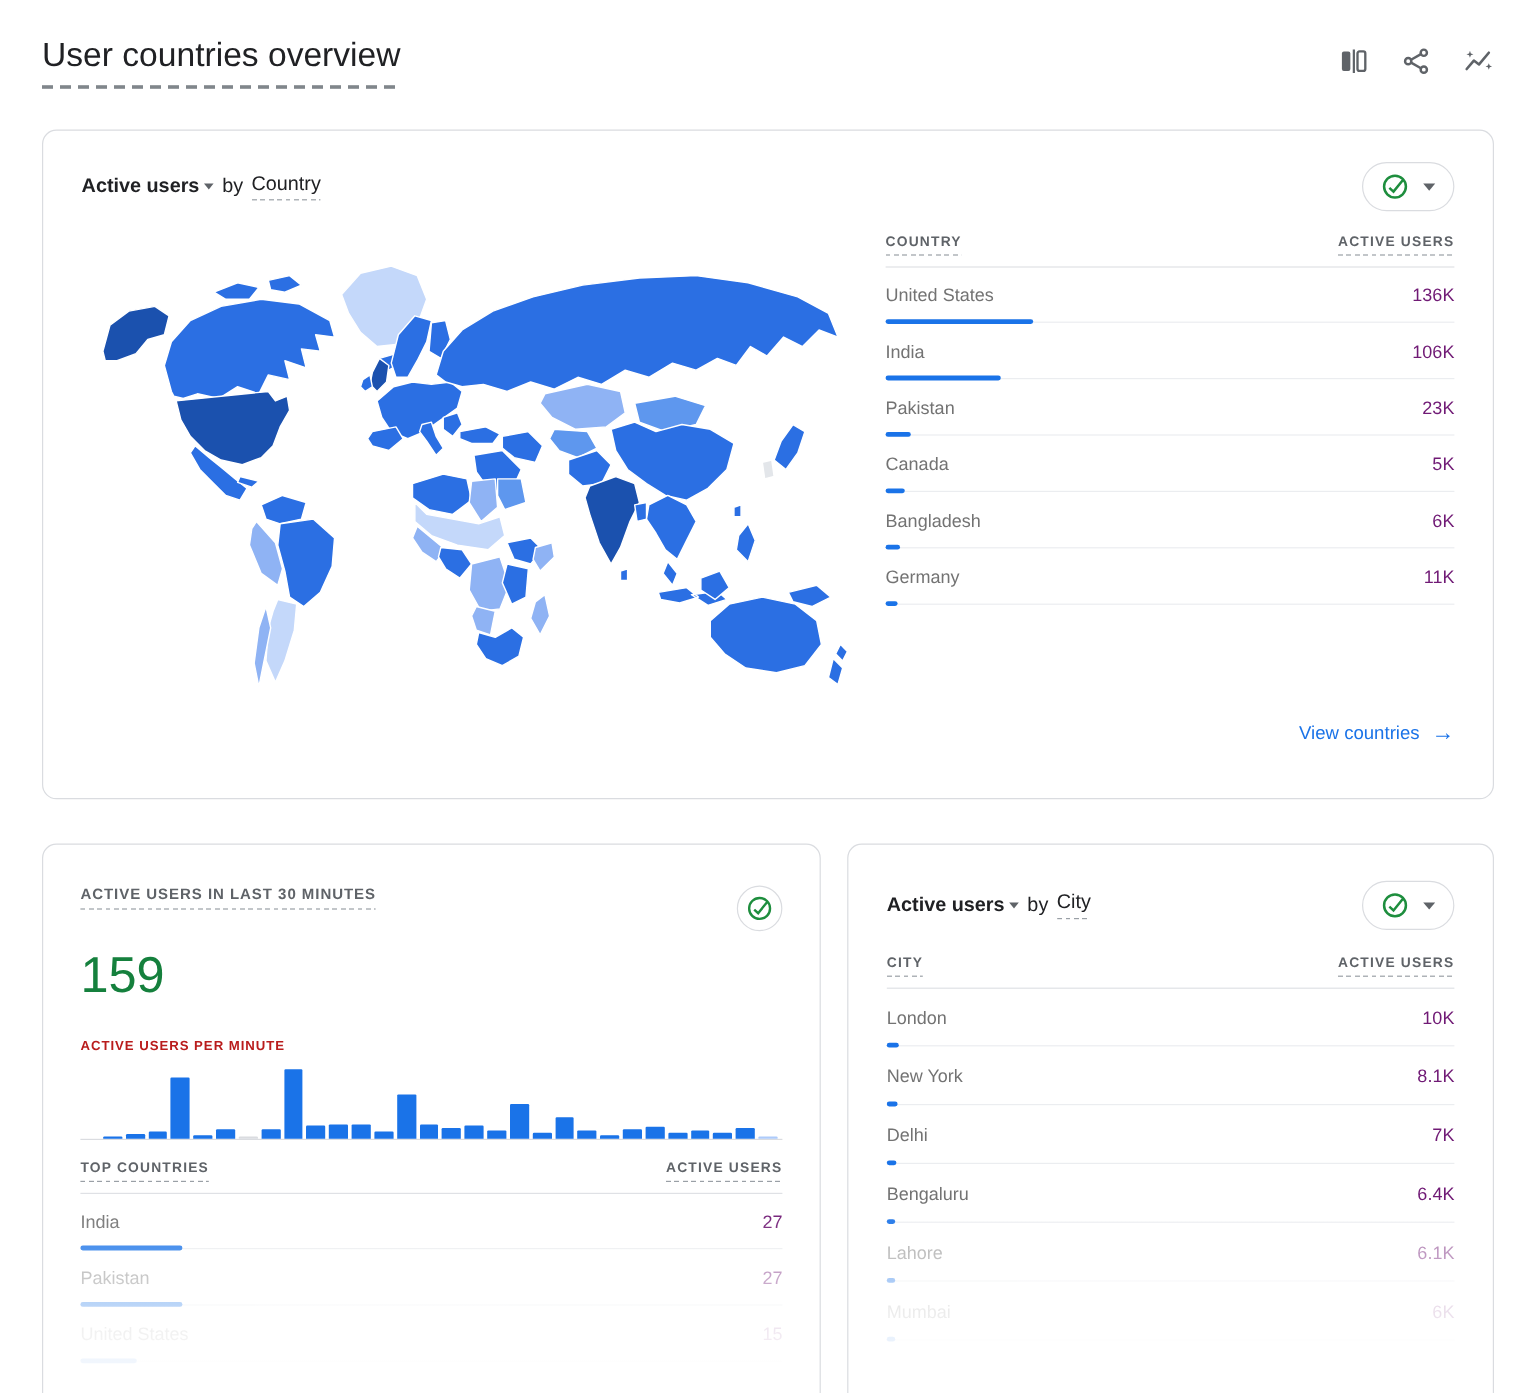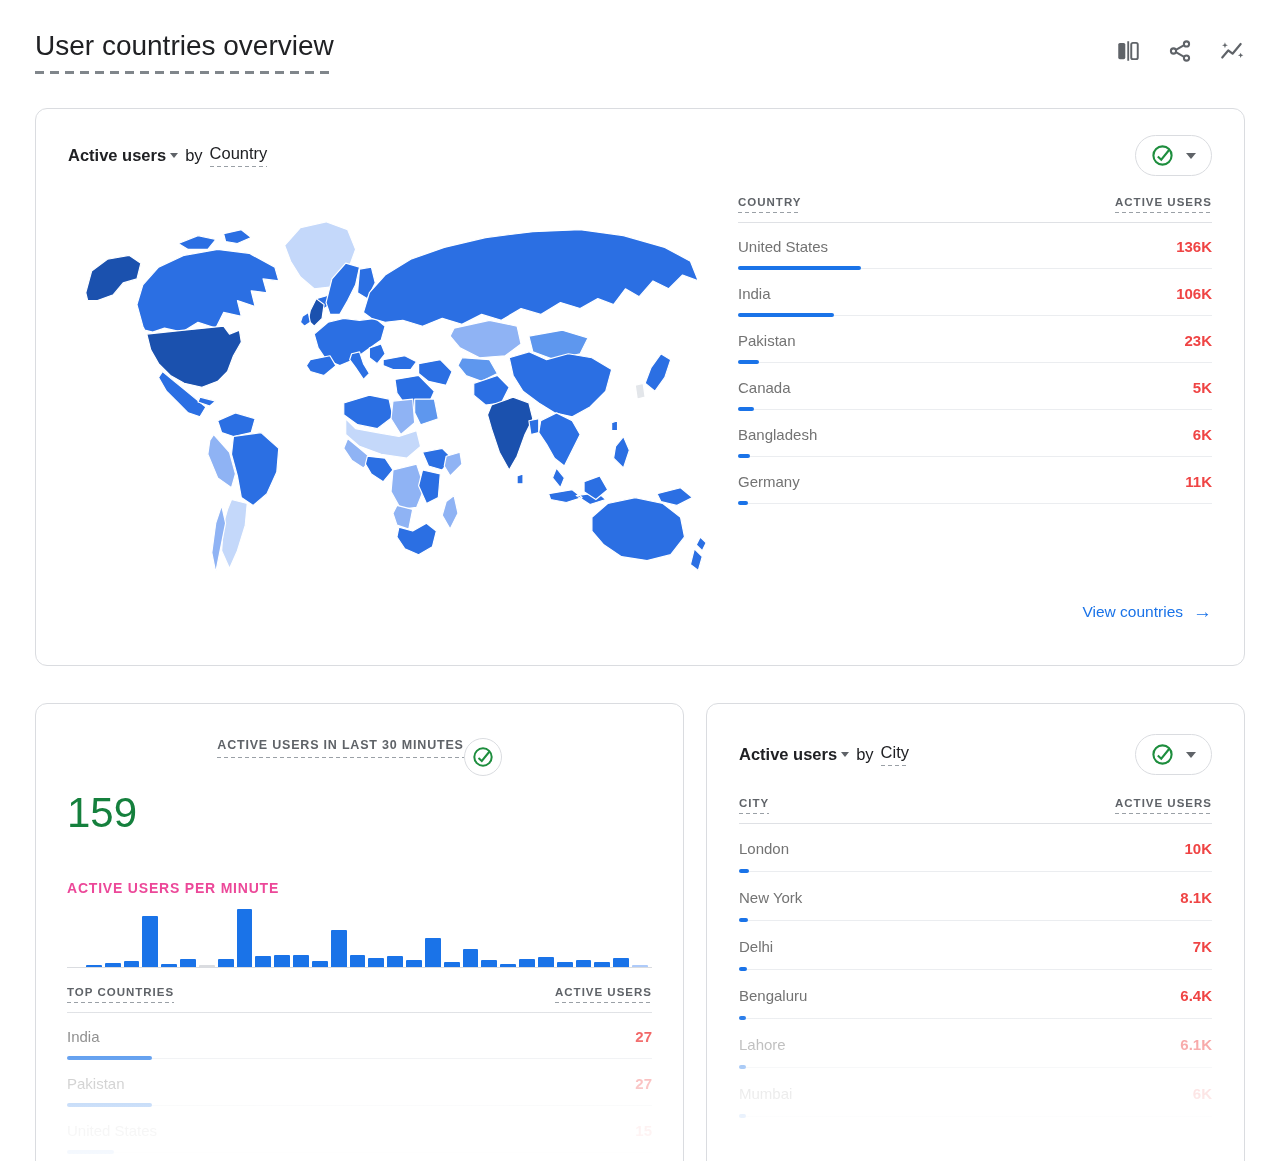--- a/index.html
+++ b/index.html
@@ -42,41 +42,41 @@
   
   .table { flex:1; padding-top:12px; }
   .thead { display:flex; justify-content:space-between; align-items:flex-end;
     border-bottom:1px solid #dfe1e5; padding-bottom:9px; }
   .th { font-size:11.5px; font-weight:700; letter-spacing:1px; color:#5f6368; padding-bottom:5px;
     background-image:repeating-linear-gradient(90deg,#9aa0a6 0 4px,transparent 4px 7px);
     background-repeat:no-repeat; background-position:left bottom; background-size:100% 1.5px; }
   .trow { padding-top:10px; }
   .trow-main { display:flex; justify-content:space-between; align-items:center; height:26px; }
   .tlabel { font-size:15px; font-weight:500; color:#737373; }
-  .tval { font-size:15px; font-weight:700; color:#ef4444; }
+  .tval { font-size:15px; font-weight:400; color:#701a75; }
   .ttrack { position:relative; height:4px; margin-top:7px; }
   .ttrack::before { content:""; position:absolute; left:0; right:0; top:1.5px; height:1px; background:#ebedf0; }
   .tfill { position:absolute; left:0; top:0; height:4px; border-radius:2px; background:#1a73e8; }
 
   .card-foot { display:flex; justify-content:flex-end; margin-top:18px; }
   .view-link { display:flex; align-items:center; gap:10px; color:#1a73e8; font-size:15.5px; font-weight:500;
     text-decoration:none; cursor:pointer; }
   .view-link .arrow { font-size:19px; line-height:1; }
 
   
   .bottom-row { display:flex; gap:22px; margin-top:37px; }
   .card-realtime { width:649px; flex:none; height:520px; padding:34px 31px 0 31px; overflow:hidden; }
   .card-city { flex:1; height:520px; padding:30px 32px 0 32px; overflow:hidden; }
 
-  .rt-head { display:flex; justify-content:center; align-items:flex-start; }
+  .rt-head { display:flex; justify-content:space-between; align-items:flex-start; }
   .rt-label { font-size:12.5px; font-weight:700; letter-spacing:0.8px; color:#5f6368; padding-bottom:6px;
     background-image:repeating-linear-gradient(90deg,#9aa0a6 0 4px,transparent 4px 7px);
     background-repeat:no-repeat; background-position:left bottom; background-size:100% 1.5px; }
   .rt-count { font-size:42px; font-weight:400; color:#15803d; margin-top:14px; line-height:1.1; }
-  .rt-chart-label { font-size:14px; font-weight:700; letter-spacing:0.8px; color:#ec4899; margin-top:44px; }
+  .rt-chart-label { font-size:11px; font-weight:700; letter-spacing:0.8px; color:#b91c1c; margin-top:30px; }
   .rt-chart { display:flex; align-items:flex-end; gap:3px; height:62px; margin-top:10px;
     border-bottom:1px solid #dadce0; padding-left:19px; padding-right:4px; }
   .mbar { flex:1; border-radius:1px 1px 0 0; }
   .rt-table .thead { margin-top:18px; }
 
   .city-table { margin-top:22px; }
   .card-city .trow { padding-top:11px; }
   .card-city .ttrack { margin-top:8px; }
 
   .fade { position:absolute; left:1px; right:1px; bottom:0; top:300px; pointer-events:none;

